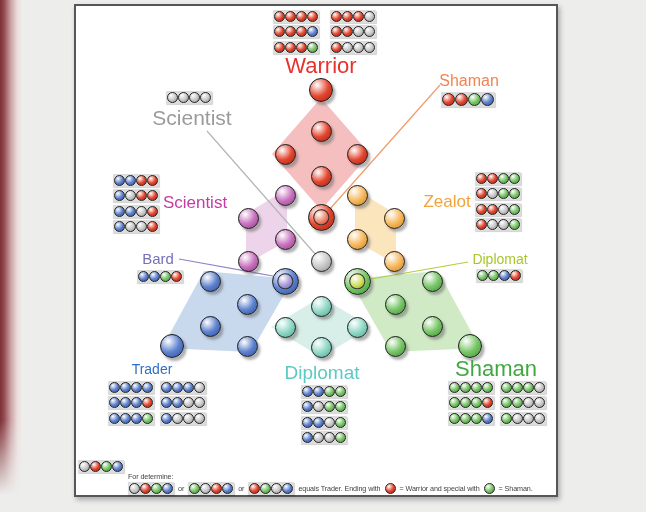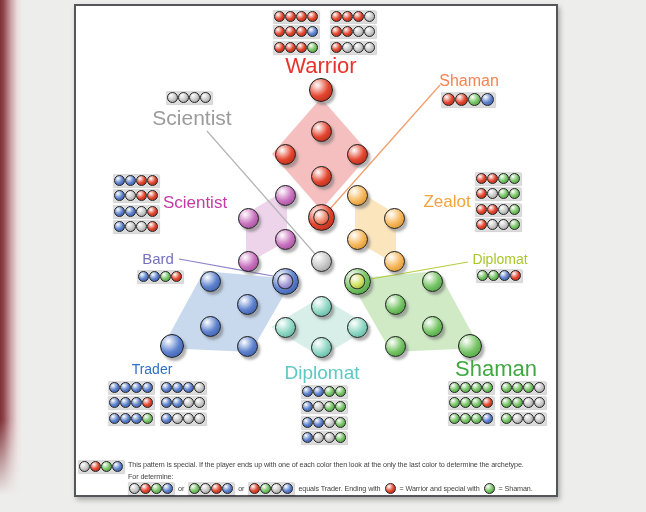--- a/index.html
+++ b/index.html
@@ -296,21 +296,20 @@
         <div class="dot" style="width: 11px; height: 11px; background: radial-gradient(circle at 33% 28%, rgb(255, 255, 255) 0%, rgb(201, 201, 201) 52%, rgb(143, 143, 143) 100%);"></div>
       </div>
     </div>
 
   <div class="strip" style="left: 78px; top: 460px; position: absolute; display: flex; gap: 0px; padding: 1px; background: rgb(220, 220, 220);">
       <div class="dot" style="width: 11px; height: 11px; background: radial-gradient(circle at 33% 28%, rgb(255, 255, 255) 0%, rgb(201, 201, 201) 52%, rgb(143, 143, 143) 100%);"></div>
       <div class="dot" style="width: 11px; height: 11px; background: radial-gradient(circle at 33% 28%, rgb(255, 255, 255) 0%, rgb(228, 70, 47) 52%, rgb(163, 34, 19) 100%);"></div>
       <div class="dot" style="width: 11px; height: 11px; background: radial-gradient(circle at 33% 28%, rgb(255, 255, 255) 0%, rgb(120, 197, 103) 52%, rgb(61, 148, 52) 100%);"></div>
       <div class="dot" style="width: 11px; height: 11px; background: radial-gradient(circle at 33% 28%, rgb(255, 255, 255) 0%, rgb(94, 130, 206) 52%, rgb(45, 80, 158) 100%);"></div>
     </div>
-  <div class="note-text" style="left:128px;top:460px;">This pattern is special. If the player ends up with one of each color then look at the only the last color to determine the archetype.</div>
   <div class="note-text" style="left:128px;top:472px;">For determine:</div>
   <div class="ex-row" id="examples-row" style="left:128px;top:482px;">
       <div class="strip">
         <div class="dot" style="width: 11px; height: 11px; background: radial-gradient(circle at 33% 28%, rgb(255, 255, 255) 0%, rgb(201, 201, 201) 52%, rgb(143, 143, 143) 100%);"></div>
         <div class="dot" style="width: 11px; height: 11px; background: radial-gradient(circle at 33% 28%, rgb(255, 255, 255) 0%, rgb(228, 70, 47) 52%, rgb(163, 34, 19) 100%);"></div>
         <div class="dot" style="width: 11px; height: 11px; background: radial-gradient(circle at 33% 28%, rgb(255, 255, 255) 0%, rgb(120, 197, 103) 52%, rgb(61, 148, 52) 100%);"></div>
         <div class="dot" style="width: 11px; height: 11px; background: radial-gradient(circle at 33% 28%, rgb(255, 255, 255) 0%, rgb(94, 130, 206) 52%, rgb(45, 80, 158) 100%);"></div>
       </div>
       <span>or</span>
       <div class="strip">

